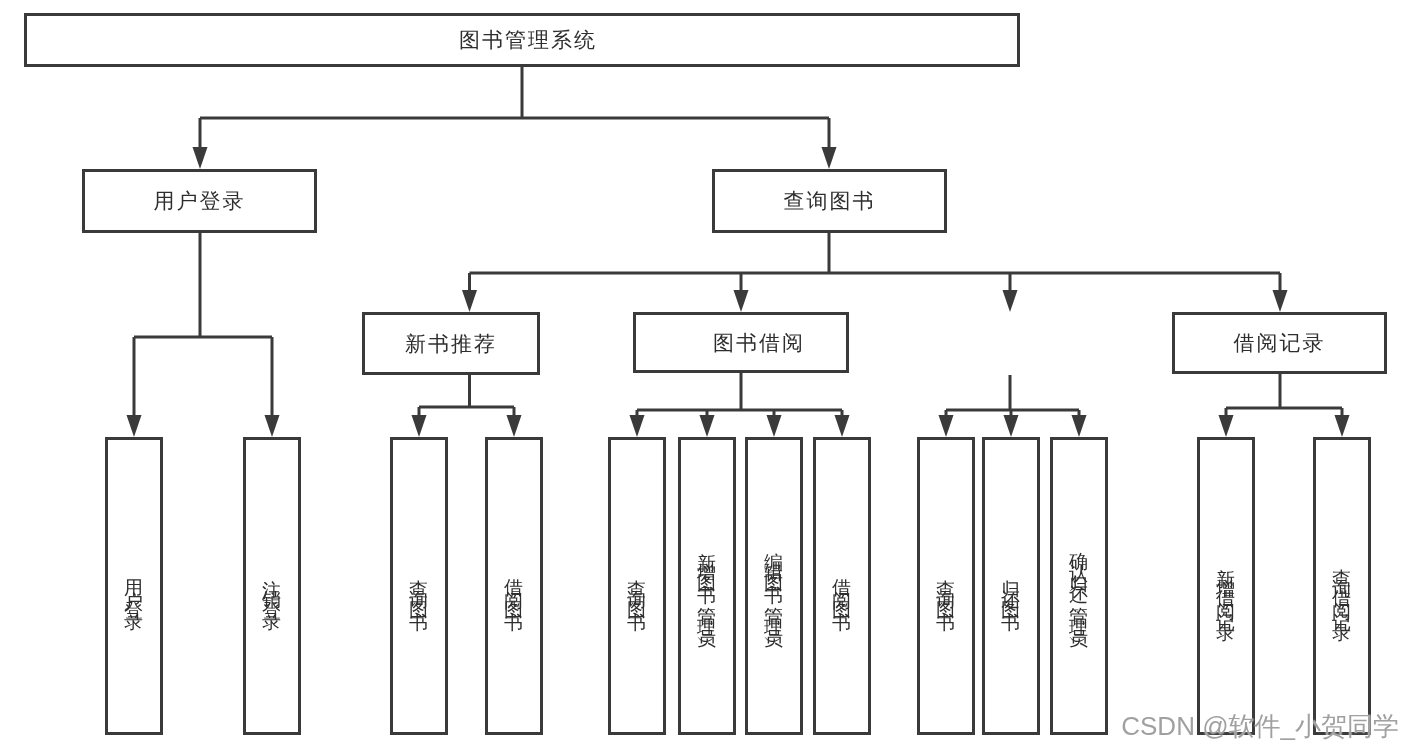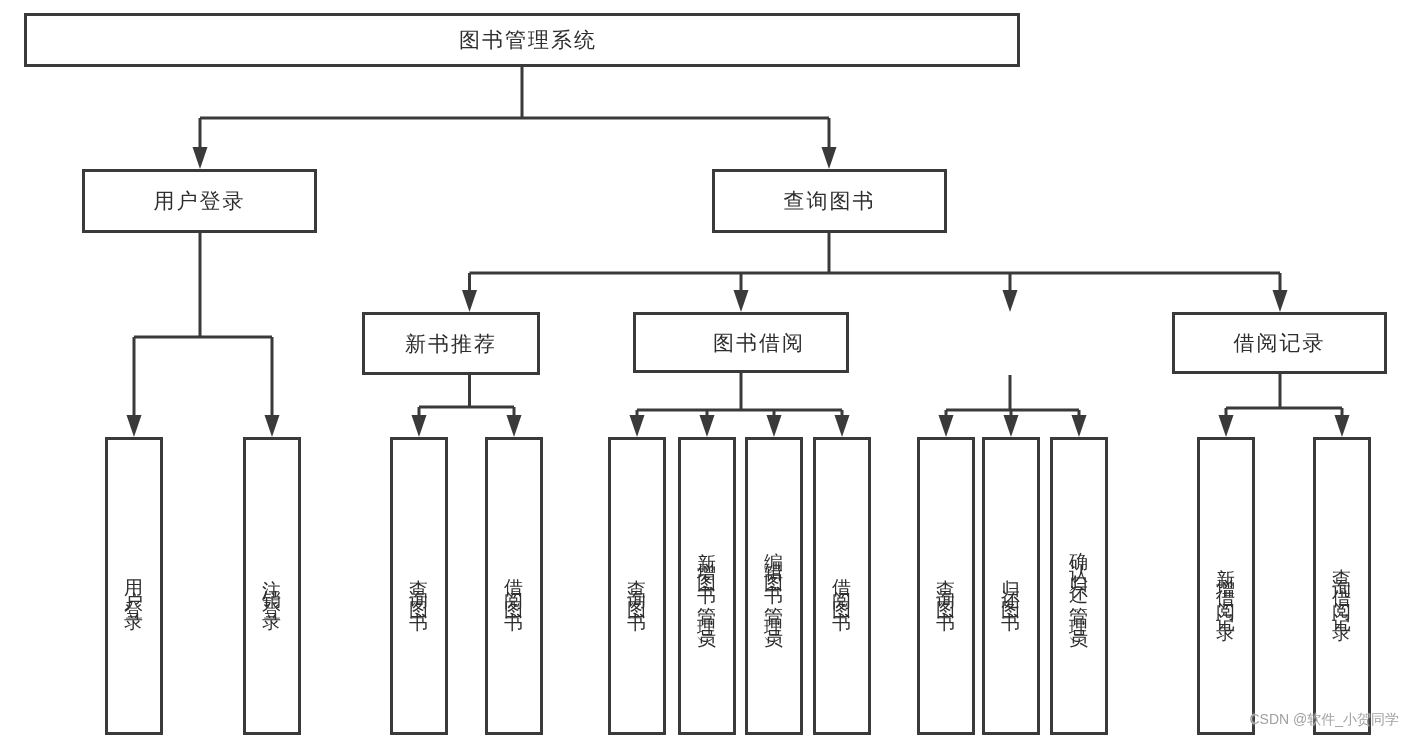--- a/index.html
+++ b/index.html
@@ -45,23 +45,23 @@
   .node.leaf span {
     writing-mode: vertical-rl;
     font-size: 19px;
     letter-spacing: 11px;
     line-height: 1;
     white-space: nowrap;
   }
   .watermark {
     position: absolute;
     right: 6px;
-    bottom: 18px;
+    bottom: 3px;
     z-index: 3;
-    font-size: 14px;
+    font-size: 26px;
     color: #a0a0a0;
     text-shadow: 0 0 2px #ffffff;
     white-space: nowrap;
   }
 </style>
 </head>
 <body>
 
 <div class="canvas">
 

